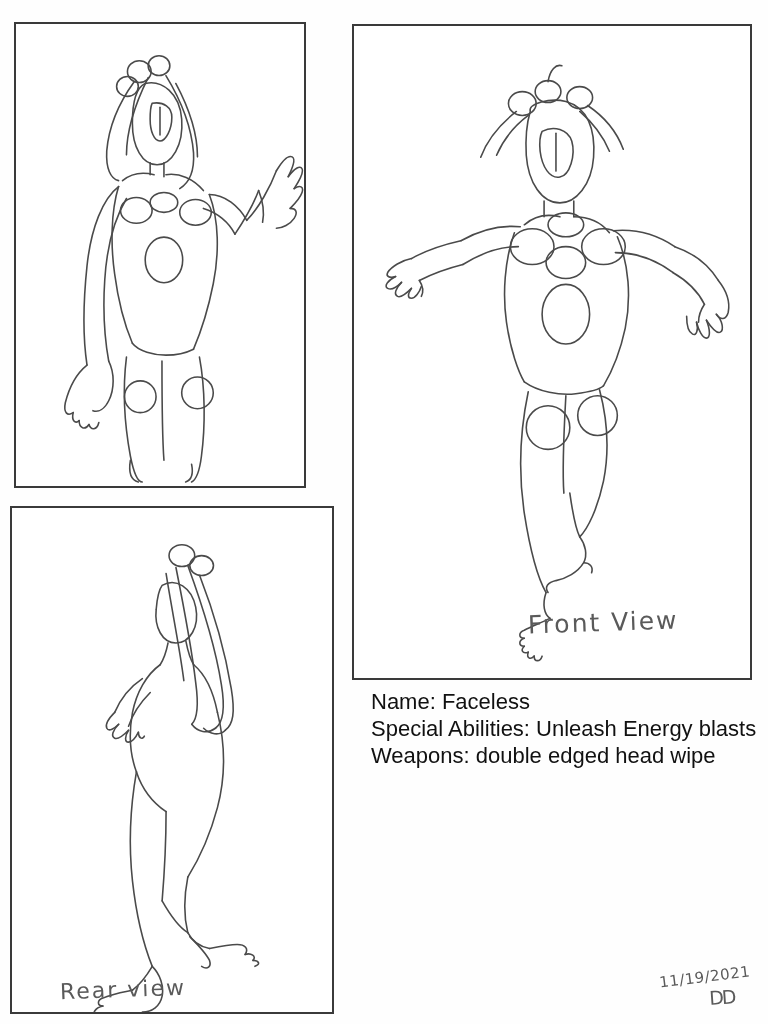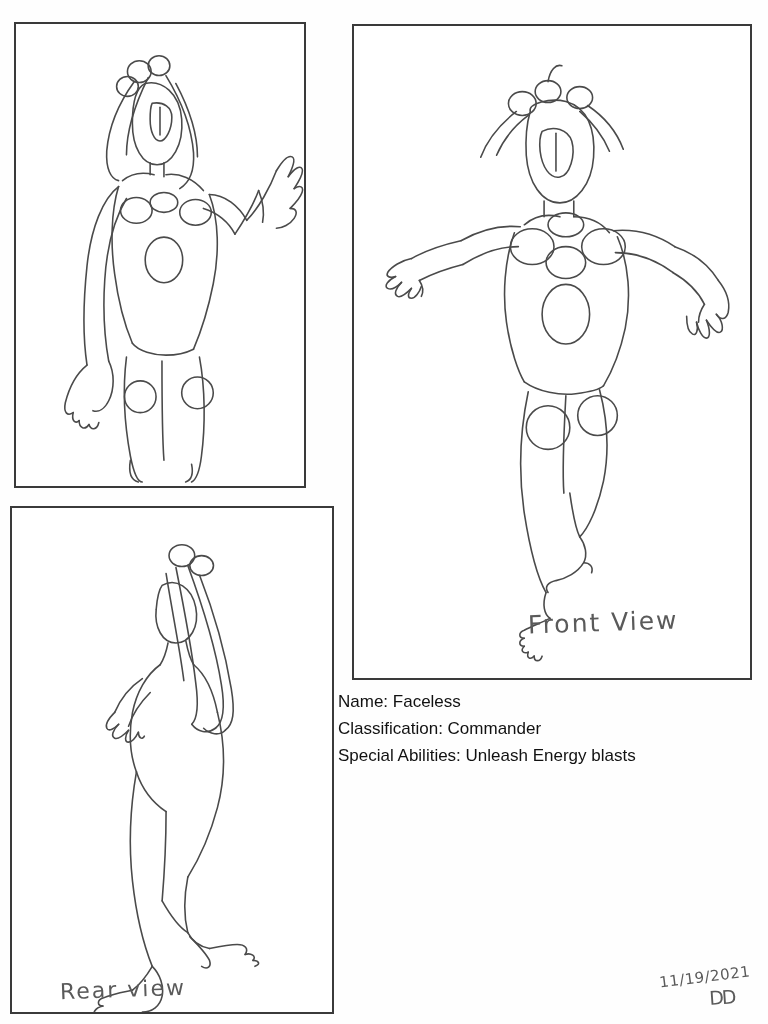--- a/index.html
+++ b/index.html
@@ -63,24 +63,25 @@
   }
 
   
   #stat-block {
     position: absolute;
     left: 338px;
     top: 688px;
     width: 420px;
   }
   #stat-block .stat-line {
-    font-size: 17px;
+    font-size: 22px;
     line-height: 27px;
     color: #111;
     white-space: nowrap;
+    margin-left: 33px;
   }
 
   
   #signature-block {
     position: absolute;
     right: 18px;
     bottom: 14px;
     text-align: right;
     font-family: "DejaVu Sans", sans-serif;
     color: #5a5a5a;
@@ -301,22 +302,22 @@
 
         <path d="M152 396 C160 410 168 422 178 428"></path>
       </g>
     </svg>
   </div>
 
   <div class="handwritten" id="rear-view-label">Rear view</div>
 
   <div id="stat-block">
     <div class="stat-line">Name: Faceless</div>
-    <div class="stat-line">Classification: Commander</div>
     <div class="stat-line">Special Abilities: Unleash Energy blasts</div>
+    <div class="stat-line">Weapons: double edged head wipe</div>
   </div>
 
   <div id="signature-block">
     <span id="signature-date">11/19/2021</span>
     <span id="signature-initials">DD</span>
   </div>
 
 </div>
 
 </body></html>

